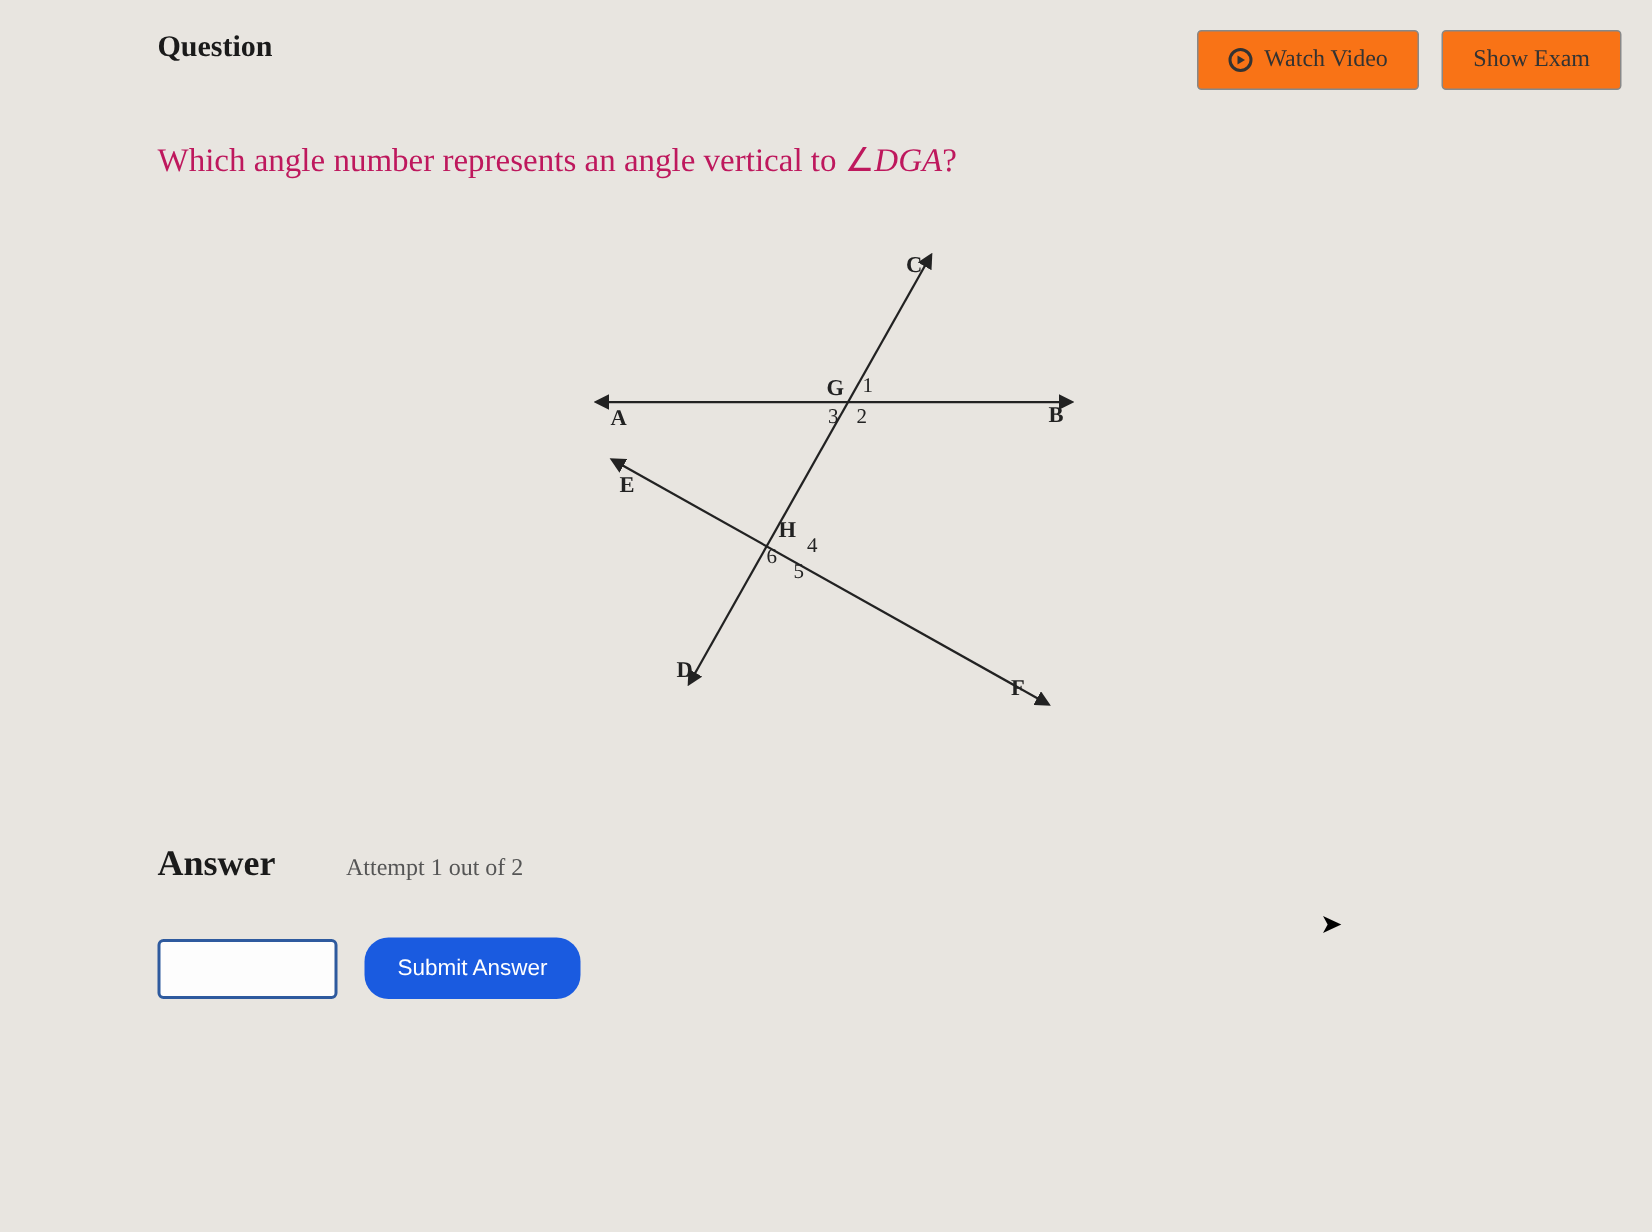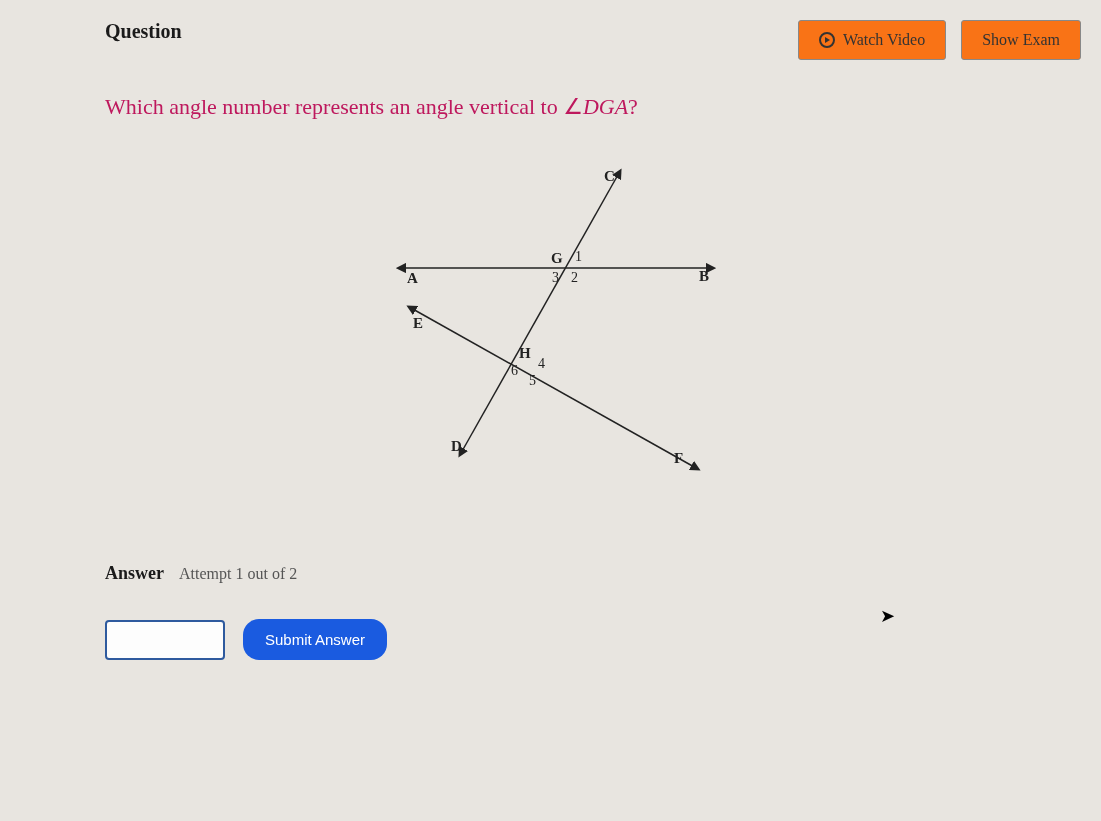--- a/index.html
+++ b/index.html
@@ -82,26 +82,27 @@
     .answer-section {
       padding: 50px 105px 0 105px;
     }
     .answer-row {
       display: flex;
       align-items: baseline;
       gap: 15px;
     }
     .answer-label {
       font-weight: bold;
-      font-size: 18px;
+      font-size: 24px;
       color: #1a1a1a;
     }
     .attempt-text {
       font-size: 16px;
       color: #555;
+      margin-left: 32px;
     }
     .input-row {
       margin-top: 35px;
       display: flex;
       gap: 18px;
       align-items: center;
     }
     .answer-input {
       width: 120px;
       height: 40px;

